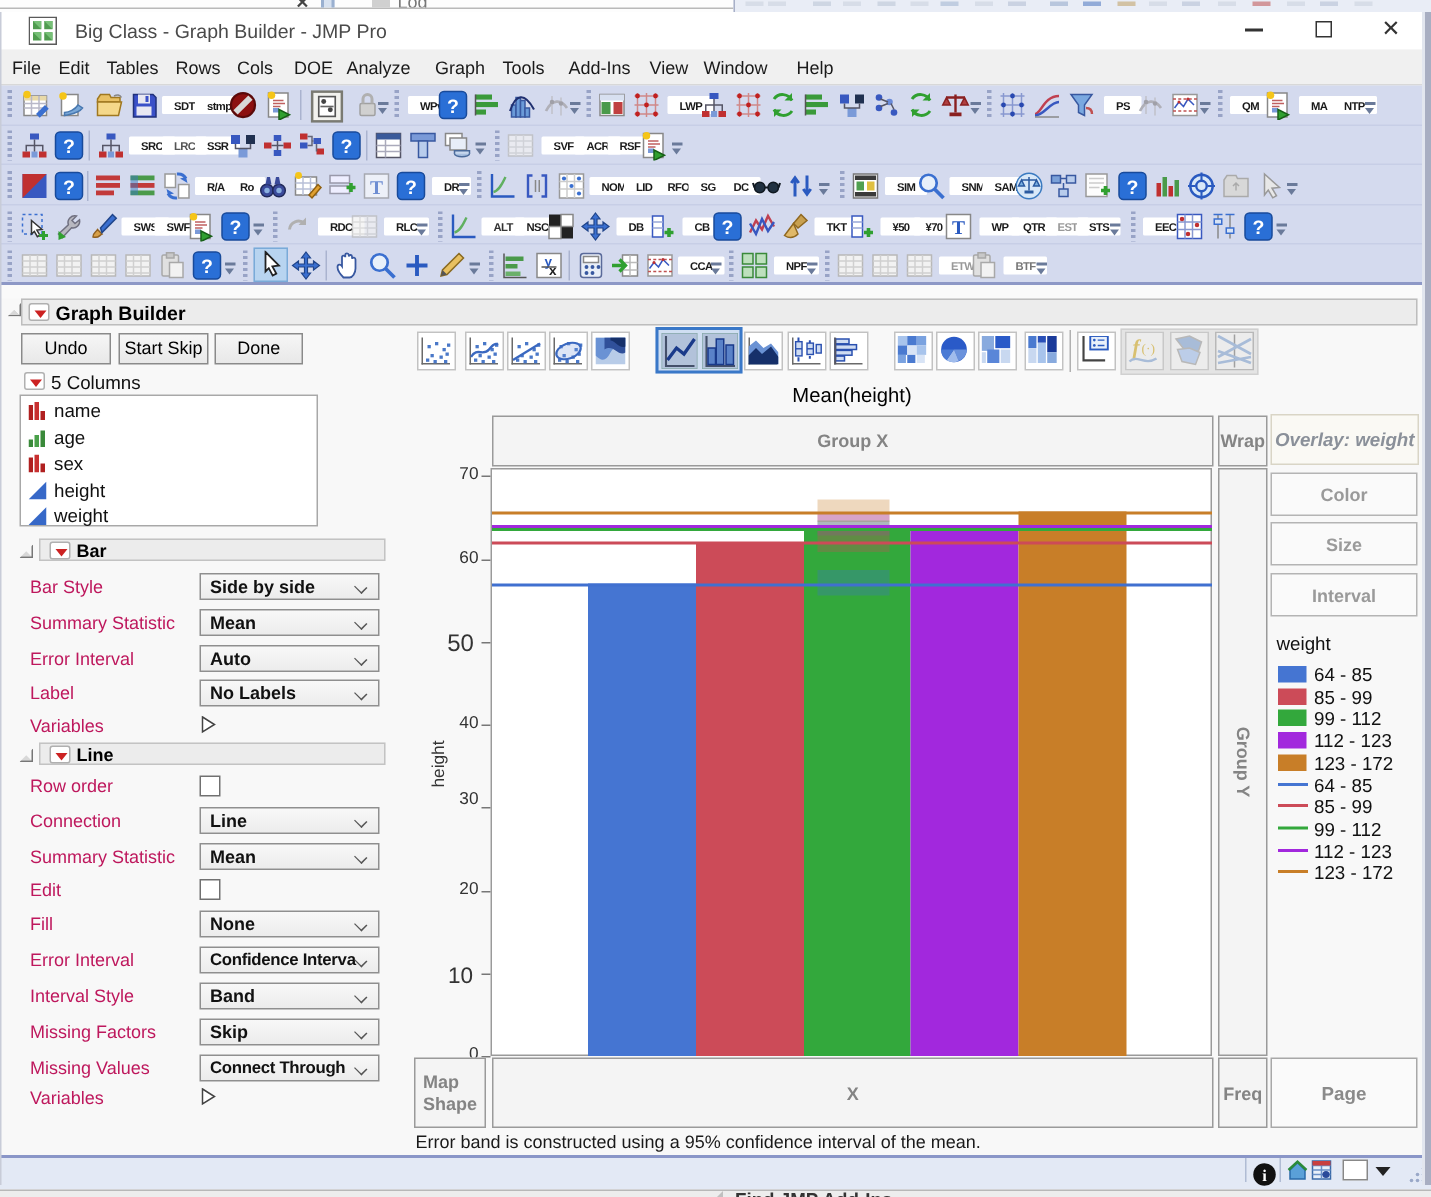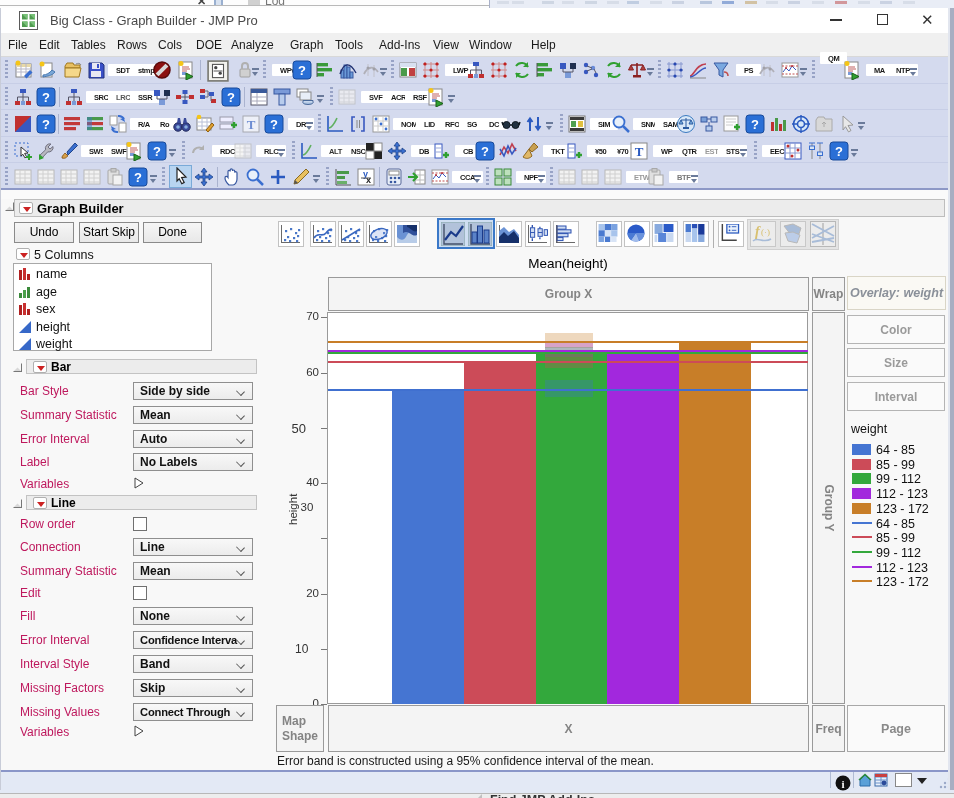--- a/index.html
+++ b/index.html
@@ -591,21 +591,21 @@
   </svg>
 <div class="ticon" style="left:736px;top:64px;color:#1a1a1a">PS</div>
 <svg class="abs" style="left:757px;top:60px" width="20" height="20">
     <use href="#i-tripod"></use>
   </svg>
 <svg class="abs" style="left:780px;top:60px" width="20" height="20">
     <use href="#i-ctrlchart"></use>
   </svg>
 <div class="chev" style="left:800px;top:66px"></div>
 <div class="grip" style="left:812px;top:60px"></div>
-<div class="ticon" style="left:820px;top:52px;color:#1a1a1a">QM</div>
+<div class="ticon" style="left:820px;top:64px;color:#1a1a1a">QM</div>
 <svg class="abs" style="left:842px;top:60px" width="20" height="20">
     <use href="#i-script"></use>
   </svg>
 <div class="ticon" style="left:866px;top:64px;color:#1a1a1a">MA</div>
 <div class="ticon" style="left:888px;top:64px;color:#1a1a1a">NTP</div>
 <div class="chev" style="left:910px;top:66px"></div>
 <div class="grip" style="left:5px;top:87px"></div>
 <svg class="abs" style="left:13px;top:87px" width="20" height="20">
     <use href="#i-hier"></use>
   </svg>
@@ -1161,29 +1161,29 @@
 <svg class="abs" style="left:134px;top:725px" width="10" height="12" viewBox="0 0 10 12">
     <path d="M1 1l8 5-8 5z" fill="#fff" stroke="#444"></path>
   </svg>
 <div class="abs" style="left:328px;top:256px;width:480px;text-align:center;font-size:13.5px;font-weight:normal;color:#000">Mean(height)</div>
 <div class="zone" style="left:328px;top:277px;width:481px;height:34px">Group X</div>
 <div class="zone" style="left:812px;top:277px;width:33px;height:34px">Wrap</div>
 <div class="abs" style="left:847px;top:276px;width:99px;height:34px;background:#faf9f4;border:1px solid #d9d5c6;color:#8a9099;font-weight:bold;font-style:italic;font-size:12.5px;display:flex;align-items:center;justify-content:center">Overlay: weight</div>
 <div class="abs" style="left:327px;top:312px;width:481px;height:392px;background:#fff;border:1px solid #9a9a9a"></div>
 <div class="abs" style="left:295px;top:697.0px;width:24px;text-align:right;font-size:11.5px;color:#333">0</div>
 <div class="abs" style="left:321px;top:704.0px;width:6px;height:1px;background:#777"></div>
-<div class="abs" style="left:295px;top:641.8px;width:24px;text-align:left;font-size:12px;color:#333">10</div>
+<div class="abs" style="left:295px;top:641.8px;width:24px;text-align:center;font-size:15px;color:#333">10</div>
 <div class="abs" style="left:321px;top:648.8px;width:6px;height:1px;background:#777"></div>
 <div class="abs" style="left:295px;top:586.5px;width:24px;text-align:right;font-size:11.5px;color:#333">20</div>
 <div class="abs" style="left:321px;top:593.5px;width:6px;height:1px;background:#777"></div>
-<div class="abs" style="left:295px;top:501px;width:24px;text-align:center;font-size:11.5px;color:#333">30</div>
+<div class="abs" style="left:295px;top:527px;width:24px;text-align:right;font-size:11.5px;color:#333">30</div>
 <div class="abs" style="left:321px;top:538.3px;width:6px;height:1px;background:#777"></div>
 <div class="abs" style="left:295px;top:476.0px;width:24px;text-align:right;font-size:11.5px;color:#333">40</div>
 <div class="abs" style="left:321px;top:483.0px;width:6px;height:1px;background:#777"></div>
-<div class="abs" style="left:282px;top:420.8px;width:24px;text-align:right;font-size:13px;color:#333">50</div>
+<div class="abs" style="left:295px;top:420.8px;width:24px;text-align:center;font-size:16px;color:#333">50</div>
 <div class="abs" style="left:321px;top:427.8px;width:6px;height:1px;background:#777"></div>
 <div class="abs" style="left:295px;top:365.6px;width:24px;text-align:right;font-size:11.5px;color:#333">60</div>
 <div class="abs" style="left:321px;top:372.6px;width:6px;height:1px;background:#777"></div>
 <div class="abs" style="left:295px;top:310.3px;width:24px;text-align:right;font-size:11.5px;color:#333">70</div>
 <div class="abs" style="left:321px;top:317.3px;width:6px;height:1px;background:#777"></div>
 <div class="abs" style="left:287px;top:525px;font-size:11.5px;color:#333;transform:rotate(-90deg);transform-origin:0 0">height</div>
 <div class="abs" style="left:392.0px;top:389.1px;width:71.8px;height:314.9px;background:#4575d2"></div>
 <div class="abs" style="left:463.8px;top:361.5px;width:71.8px;height:342.5px;background:#cc4b58"></div>
 <div class="abs" style="left:535.6px;top:351.0px;width:71.8px;height:353.0px;background:#33a83c"></div>
 <div class="abs" style="left:607.4px;top:351.0px;width:71.8px;height:353.0px;background:#a228dd"></div>

